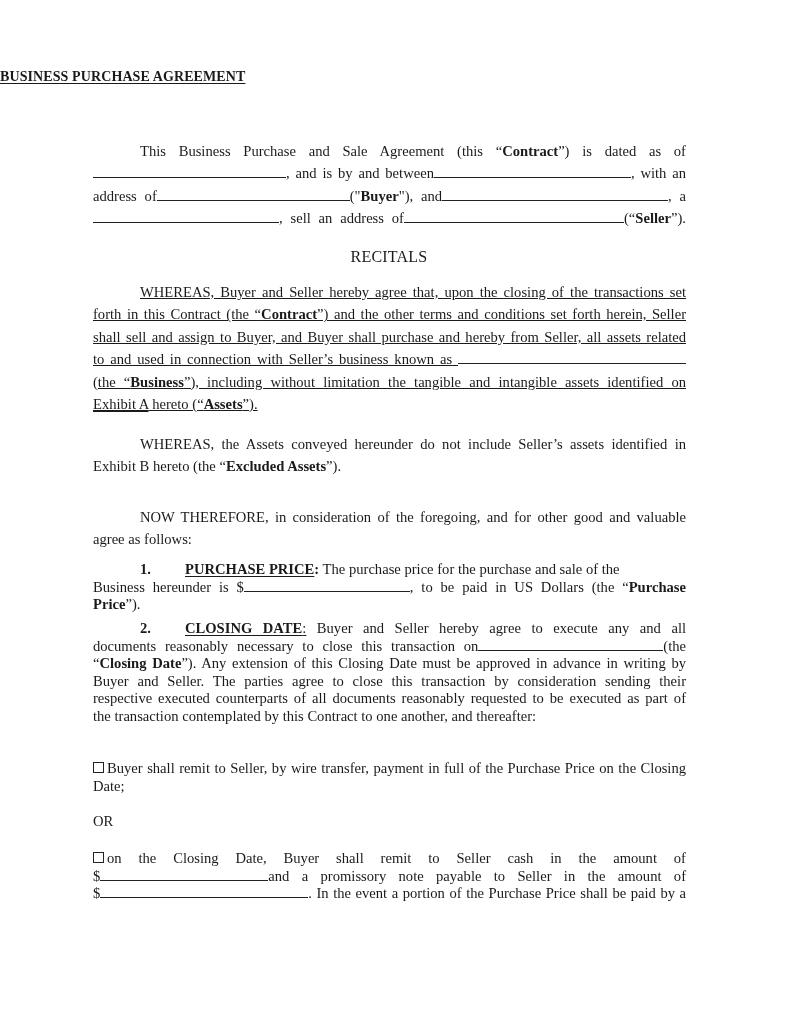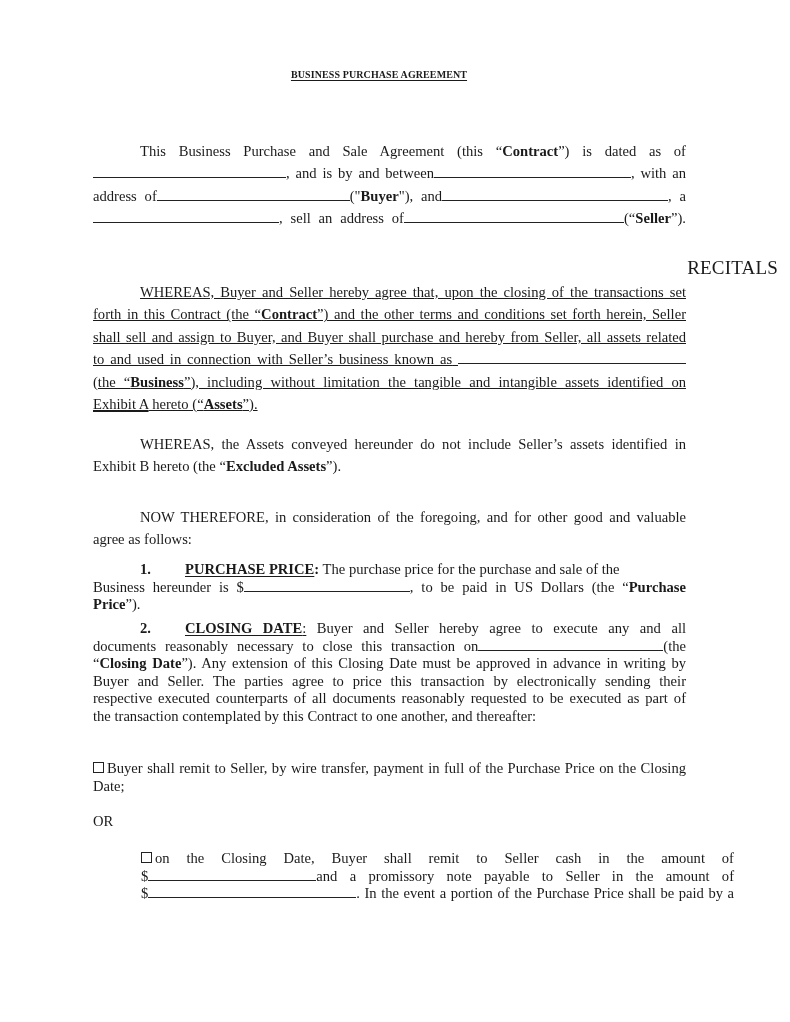--- a/index.html
+++ b/index.html
@@ -20,23 +20,22 @@
       position: absolute;
       left: 0; top: 0;
       width: 790px;
       height: 1022px;
     }
     .title {
       position: absolute;
       top: 69px;
       left: 0;
       width: 758px;
-      text-align: center;
       font-weight: bold;
-      font-size: 10px;
+      font-size: 14px;
       text-decoration: underline;
       text-underline-offset: 2px;
       letter-spacing: 0.1px;
     }
     .block {
       position: absolute;
       left: 93px;
       width: 593px;
     }
     .dbl {
@@ -60,24 +59,23 @@
       height: 12px;
       vertical-align: baseline;
     }
     b { font-weight: bold; }
     .u { text-decoration: underline; text-underline-offset: 2px; }
     .center-heading {
       position: absolute;
       top: 248px;
       left: 0;
       width: 778px;
-      text-align: right;
-      font-size: 19px;
+      text-align: center;
+      font-size: 16px;
       letter-spacing: 0.2px;
-      margin-top: 9px;
     }
     .checkbox {
       display: inline-block;
       width: 9px;
       height: 9px;
       border: 1px solid #222;
       vertical-align: 0px;
       margin-right: 3px;
     }
   </style>
@@ -150,35 +148,35 @@
   <div class="block sgl" style="top:620px;">
     <span class="line-row">
       <b style="display:inline-block;width:92px;text-indent:47px;">2.</b><b class="u">CLOSING DATE</b><span class="u">:</span><span> Buyer and Seller hereby agree to execute any and all</span>
     </span>
     <span class="line-row">
       <span>documents reasonably necessary to close this transaction on</span><span class="blank" style="width:185px;"></span><span>(the</span>
     </span>
     <span class="line-row">
       <span>“</span><b>Closing Date</b><span>”). Any extension of this Closing Date must be approved in advance in writing by</span>
     </span>
-    <span class="line-row">Buyer and Seller. The parties agree to price this transaction by electronically sending their</span>
+    <span class="line-row">Buyer and Seller. The parties agree to close this transaction by consideration sending their</span>
     <span class="line-row">respective executed counterparts of all documents reasonably requested to be executed as part of</span>
     <span class="line-row last">the transaction contemplated by this Contract to one another, and thereafter:</span>
   </div>
 
   <div class="block sgl" style="top:760px;">
     <span class="line-row">
       <span class="checkbox"></span><span>Buyer shall remit to Seller, by wire transfer, payment in full of the Purchase Price on the Closing</span>
     </span>
     <span class="line-row last">Date;</span>
   </div>
 
   <div class="block" style="top:813px;">OR</div>
 
-  <div class="block sgl" style="top:850px;margin-left:48px;">
+  <div class="block sgl" style="top:850px;">
     <span class="line-row">
       <span class="checkbox"></span><span style="word-spacing:12px;">on the Closing Date, Buyer shall remit to Seller cash in the amount of</span>
     </span>
     <span class="line-row">
       <span>$</span><span class="blank" style="width:168px;"></span><span>and a promissory note payable to Seller in the amount of</span>
     </span>
     <span class="line-row">
       <span>$</span><span class="blank" style="width:208px;"></span><span>. In the event a portion of the Purchase Price shall be paid by a</span>
     </span>
   </div>

